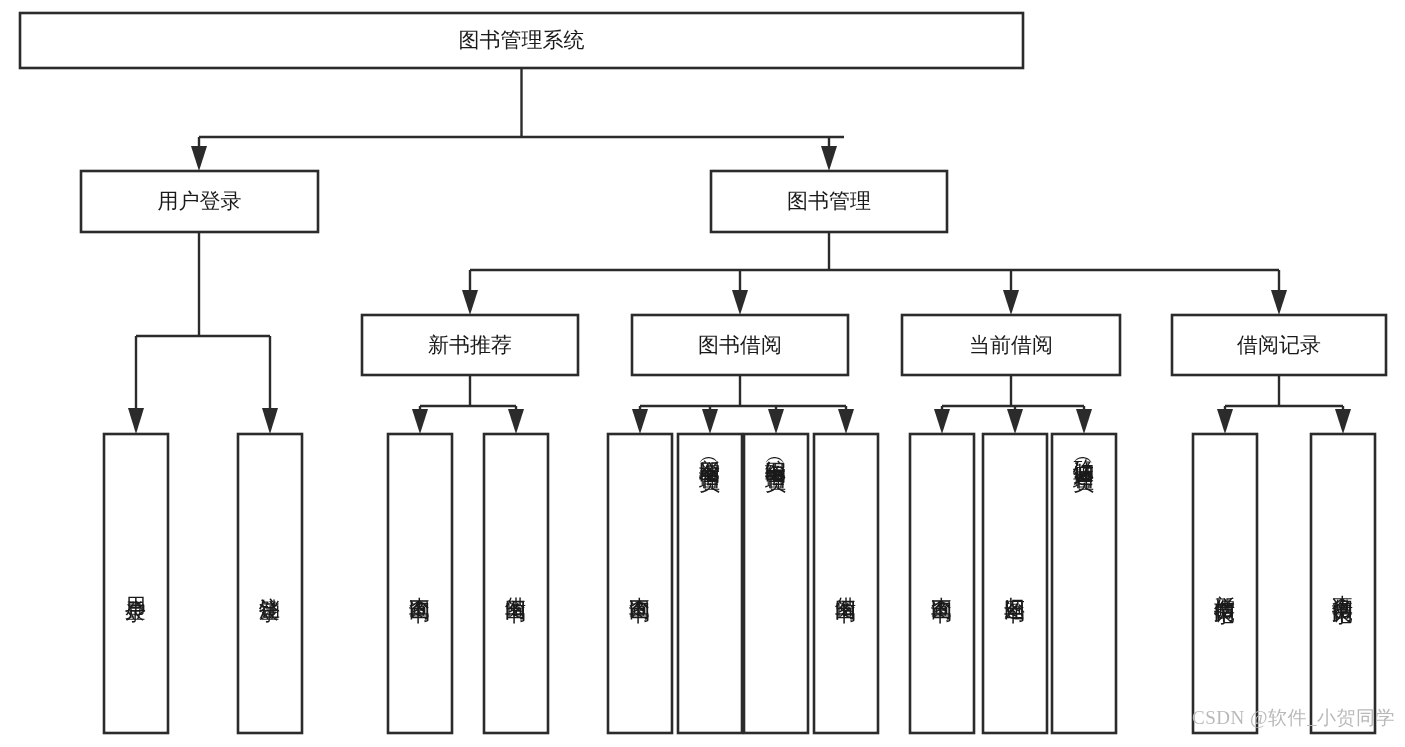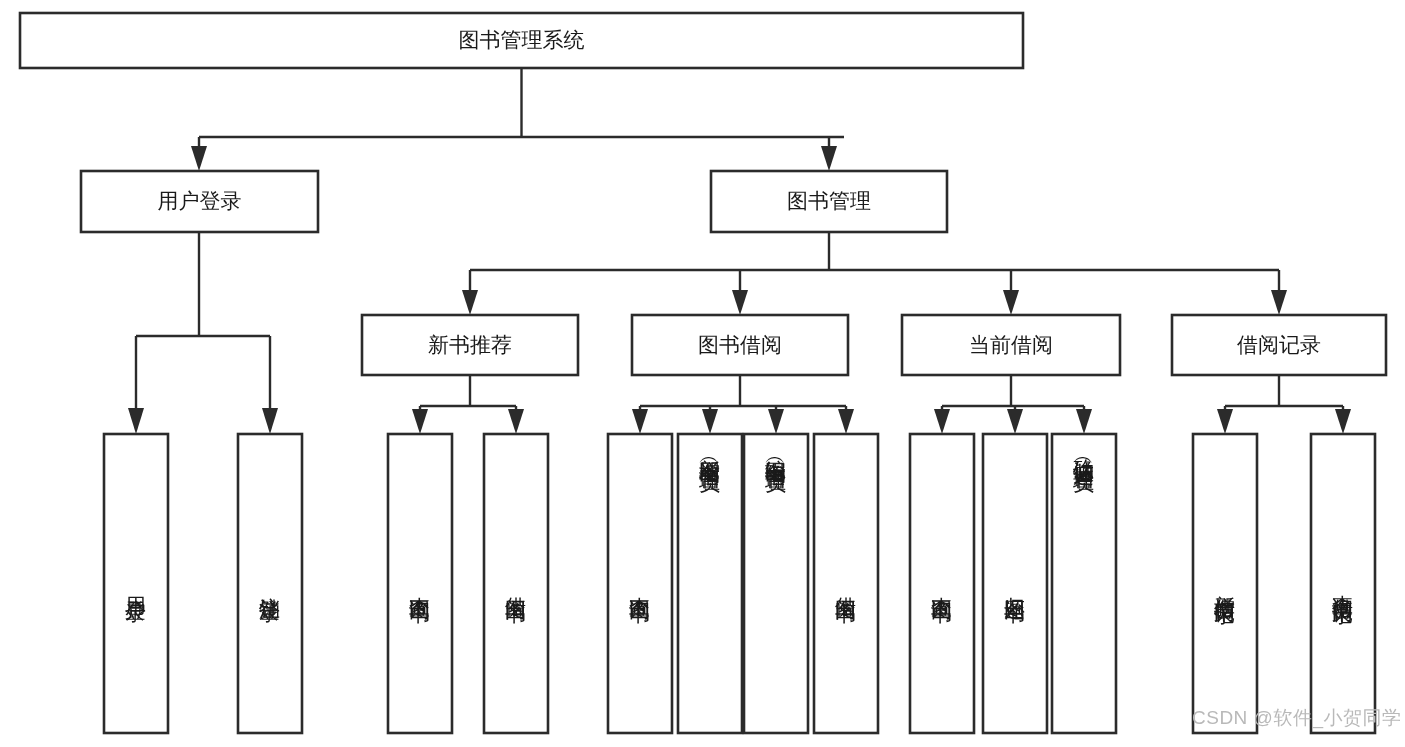--- a/index.html
+++ b/index.html
@@ -230,15 +230,15 @@
   </div>
 
   <div class="leaf-label-wrap" style="left:1193px; top:434px; width:64px; height:299px;">
     <span class="leaf-label-v">新增借阅记录</span>
   </div>
 
   <div class="leaf-label-wrap" style="left:1311px; top:434px; width:64px; height:299px;">
     <span class="leaf-label-v">查询借阅记录</span>
   </div>
 
-  <div class="watermark" style="left:1192px; top:705px;">CSDN @软件_小贺同学</div>
+  <div class="watermark" style="left:1192px; top:705px;font-family:Liberation Serif, serif;">CSDN @软件_小贺同学</div>
 
 </div>
 
 </body></html>

